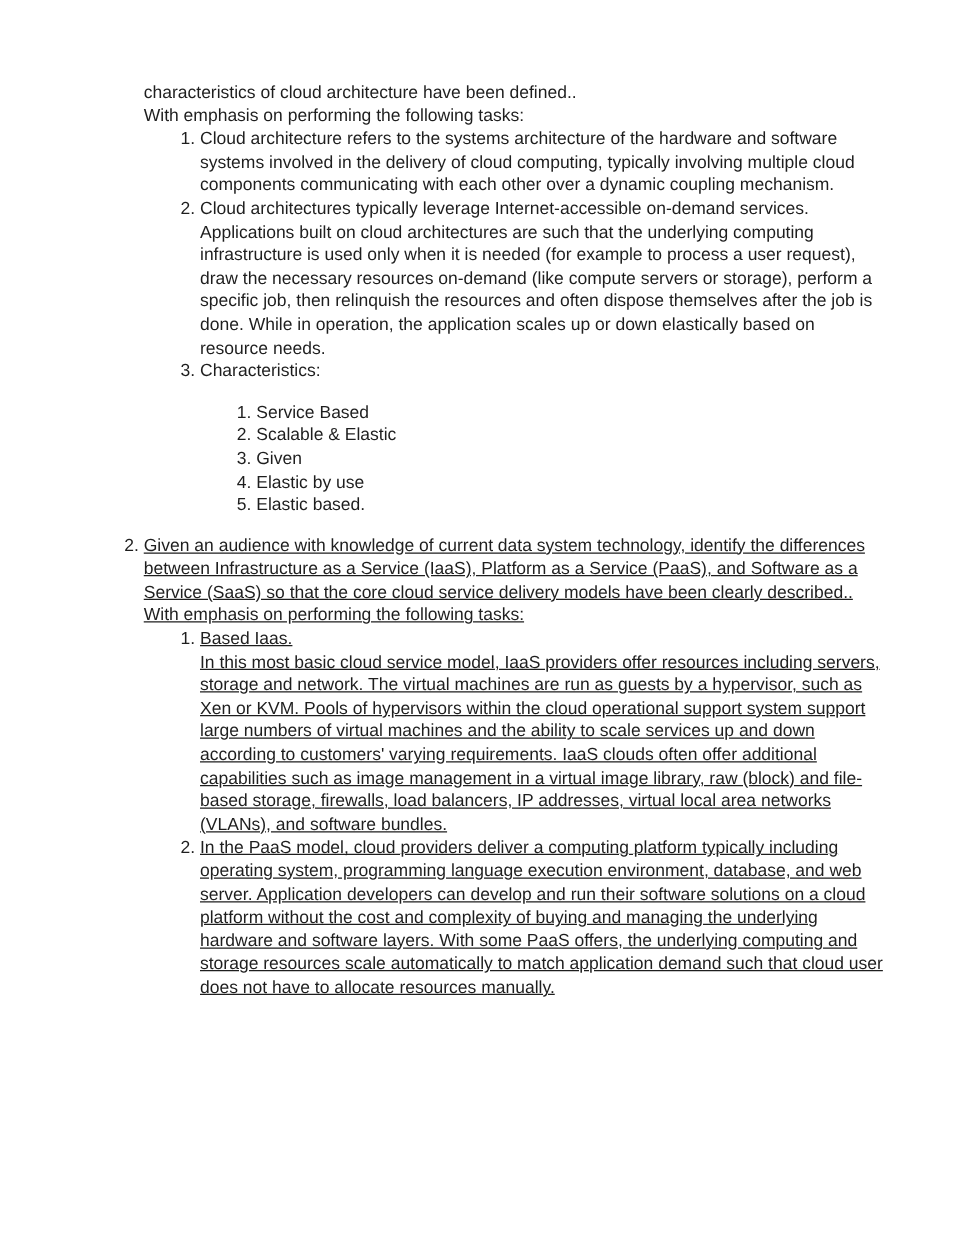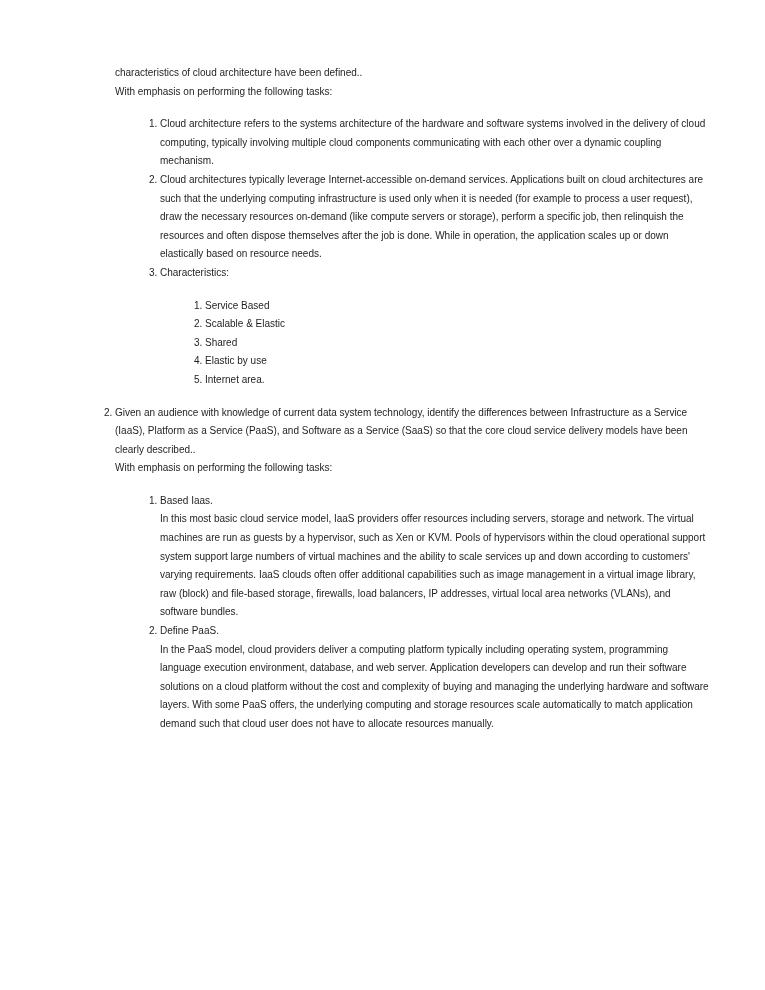--- a/index.html
+++ b/index.html
@@ -5,30 +5,30 @@
   * { margin: 0; padding: 0; box-sizing: border-box; }
   html, body { background: #ffffff; }
   body {
     width: 765px; height: 990px;
     font-family: "Liberation Sans", "DejaVu Sans", sans-serif;
     color: #1e1e1e;
   }
   .page {
     width: 765px; height: 990px;
     padding: 64px 56px 0 115px;
-    font-size: 10px;
+    font-size: 14px;
     line-height: 18.6px;
     overflow: hidden;
     background: #ffffff;
   }
   .blk { display: block; }
   ol { list-style: decimal outside; margin: 0; }
-  ol.lvl2 { padding-left: 45px; margin-top: 14px; }
+  ol.lvl2 { padding-left: 45px; }
   ol.lvl3 { padding-left: 45px; margin-top: 14px; }
-  ol.lvl1 { padding-left: 0; margin-top: 14px; }
+  ol.lvl1 { padding-left: 0; margin-top: 14px; text-decoration: underline; }
   ol.lvl1 > li { margin-left: 0; }
   li { margin: 0; }
   .section-continuation { margin-bottom: 0; }
 </style>
 </head>
 <body>
 
 <div class="page">
 
   <div class="section-continuation">
@@ -45,44 +45,43 @@
       <li>
         <span>Characteristics:</span>
         <ol class="lvl3">
           <li>
             <span>Service Based</span>
           </li>
           <li>
             <span>Scalable &amp; Elastic</span>
           </li>
           <li>
-            <span>Shared</span>
+            <span>Given</span>
           </li>
           <li>
             <span>Elastic by use</span>
           </li>
           <li>
-            <span>Internet area.</span>
+            <span>Elastic based.</span>
           </li>
         </ol>
       </li>
     </ol>
   </div>
 
   <ol class="lvl1" start="2">
     <li>
       <span class="blk">Given an audience with knowledge of current data system technology, identify the differences between Infrastructure as a Service (IaaS), Platform as a Service (PaaS), and Software as a Service (SaaS) so that the core cloud service delivery models have been clearly described..</span>
       <span class="blk">With emphasis on performing the following tasks:</span>
 
       <ol class="lvl2">
         <li>
           <span class="blk">Based Iaas.</span>
           <span class="blk">In this most basic cloud service model, IaaS providers offer resources including servers, storage and network. The virtual machines are run as guests by a hypervisor, such as Xen or KVM. Pools of hypervisors within the cloud operational support system support large numbers of virtual machines and the ability to scale services up and down according to customers' varying requirements. IaaS clouds often offer additional capabilities such as image management in a virtual image library, raw (block) and file-based storage, firewalls, load balancers, IP addresses, virtual local area networks (VLANs), and software bundles.</span>
         </li>
         <li>
-          <span class="blk">Define PaaS.</span>
           <span class="blk">In the PaaS model, cloud providers deliver a computing platform typically including operating system, programming language execution environment, database, and web server. Application developers can develop and run their software solutions on a cloud platform without the cost and complexity of buying and managing the underlying hardware and software layers. With some PaaS offers, the underlying computing and storage resources scale automatically to match application demand such that cloud user does not have to allocate resources manually.</span>
         </li>
       </ol>
     </li>
   </ol>
 
 </div>
 
 </body></html>

